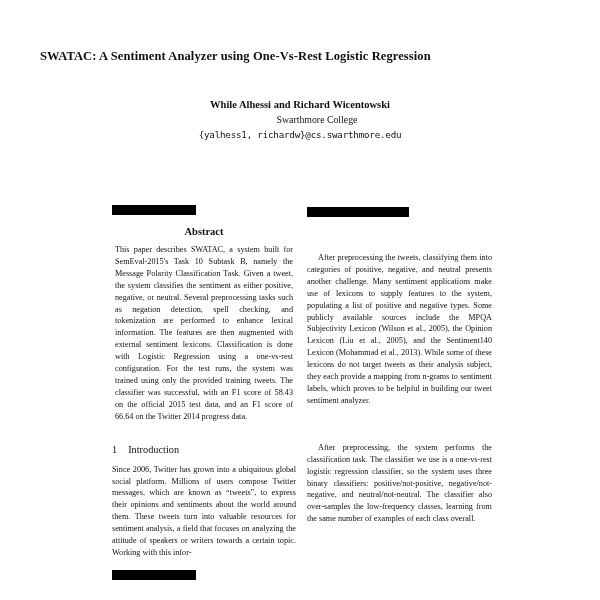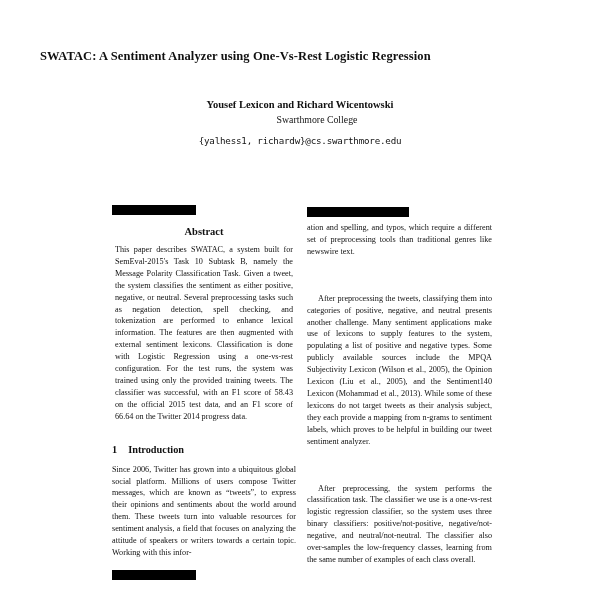--- a/index.html
+++ b/index.html
@@ -40,21 +40,21 @@
     margin-bottom: 3px;
   }
   .affil {
     font-size: 9.8px;
     line-height: 13px;
     margin-left: 34px;
   }
   .email {
     font-family: "DejaVu Sans Mono", "Liberation Mono", monospace;
     font-size: 9.2px;
-    margin-top: 9px;
+    margin-top: 3px;
     letter-spacing: -0.2px;
   }
   .col {
     position: absolute;
     overflow: hidden;
   }
   .col-left {
     left: 112px;
     top: 205px;
     width: 184px;
@@ -90,37 +90,37 @@
   }
   .body-text {
     font-size: 8.2px;
     line-height: 11.9px;
     text-align: justify;
     margin: 0 0 17px 0;
     hyphens: auto;
     -webkit-hyphens: auto;
   }
   .section-heading {
-    font-weight: bold;
+    font-weight: normal;
     font-size: 10.3px;
     margin: 21px 0 9px 0;
   }
   .sec-num { margin-right: 11px; }
   .indent { text-indent: 11px; margin-top: 35px; }
   .no-indent { text-indent: 0; }
 </style>
 </head>
 <body>
 
 <div class="page">
 
   <h1 class="paper-title">SWATAC: A Sentiment Analyzer using One-Vs-Rest Logistic Regression</h1>
 
   <div class="author-block">
-    <div class="authors">Yousef Lexicon and Richard Wicentowski</div>
+    <div class="authors">While Alhessi and Richard Wicentowski</div>
     <div class="affil">Swarthmore College</div>
     <div class="email">{yalhess1, richardw}@cs.swarthmore.edu</div>
   </div>
 
   <div class="col col-left">
     <div class="redaction redaction-left-top"></div>
 
     <div class="abstract-heading">Abstract</div>
 
     <p class="body-text abstract-body">This paper describes SWATAC, a system built for SemEval-2015's Task 10 Subtask B, namely the Message Polarity Classification Task. Given a tweet, the system classifies the sentiment as either positive, negative, or neutral. Several preprocessing tasks such as negation detection, spell checking, and tokenization are performed to enhance lexical information. The features are then augmented with external sentiment lexicons. Classification is done with Logistic Regression using a one-vs-rest configuration. For the test runs, the system was trained using only the provided training tweets. The classifier was successful, with an F1 score of 58.43 on the official 2015 test data, and an F1 score of 66.64 on the Twitter 2014 progress data.</p>
@@ -130,20 +130,19 @@
     </div>
 
     <p class="body-text no-indent">Since 2006, Twitter has grown into a ubiquitous global social platform. Millions of users compose Twitter messages, which are known as “tweets”, to express their opinions and sentiments about the world around them. These tweets turn into valuable resources for sentiment analysis, a field that focuses on analyzing the attitude of speakers or writers towards a certain topic. Working with this infor-</p>
   </div>
 
   <div class="redaction redaction-left-bottom"></div>
 
   <div class="col col-right">
     <div class="redaction redaction-right-top"></div>
 
-    <p class="body-text no-indent">ation and spelling, and typos, which require a different set of preprocessing tools than traditional genres like newswire text.</p>
 
     <p class="body-text indent">After preprocessing the tweets, classifying them into categories of positive, negative, and neutral presents another challenge. Many sentiment applications make use of lexicons to supply features to the system, populating a list of positive and negative types. Some publicly available sources include the MPQA Subjectivity Lexicon (Wilson et al., 2005), the Opinion Lexicon (Liu et al., 2005), and the Sentiment140 Lexicon (Mohammad et al., 2013). While some of these lexicons do not target tweets as their analysis subject, they each provide a mapping from n-grams to sentiment labels, which proves to be helpful in building our tweet sentiment analyzer.</p>
 
     <p class="body-text indent">After preprocessing, the system performs the classification task. The classifier we use is a one-vs-rest logistic regression classifier, so the system uses three binary classifiers: positive/not-positive, negative/not-negative, and neutral/not-neutral. The classifier also over-samples the low-frequency classes, learning from the same number of examples of each class overall.</p>
   </div>
 
 </div>
 
 </body></html>

